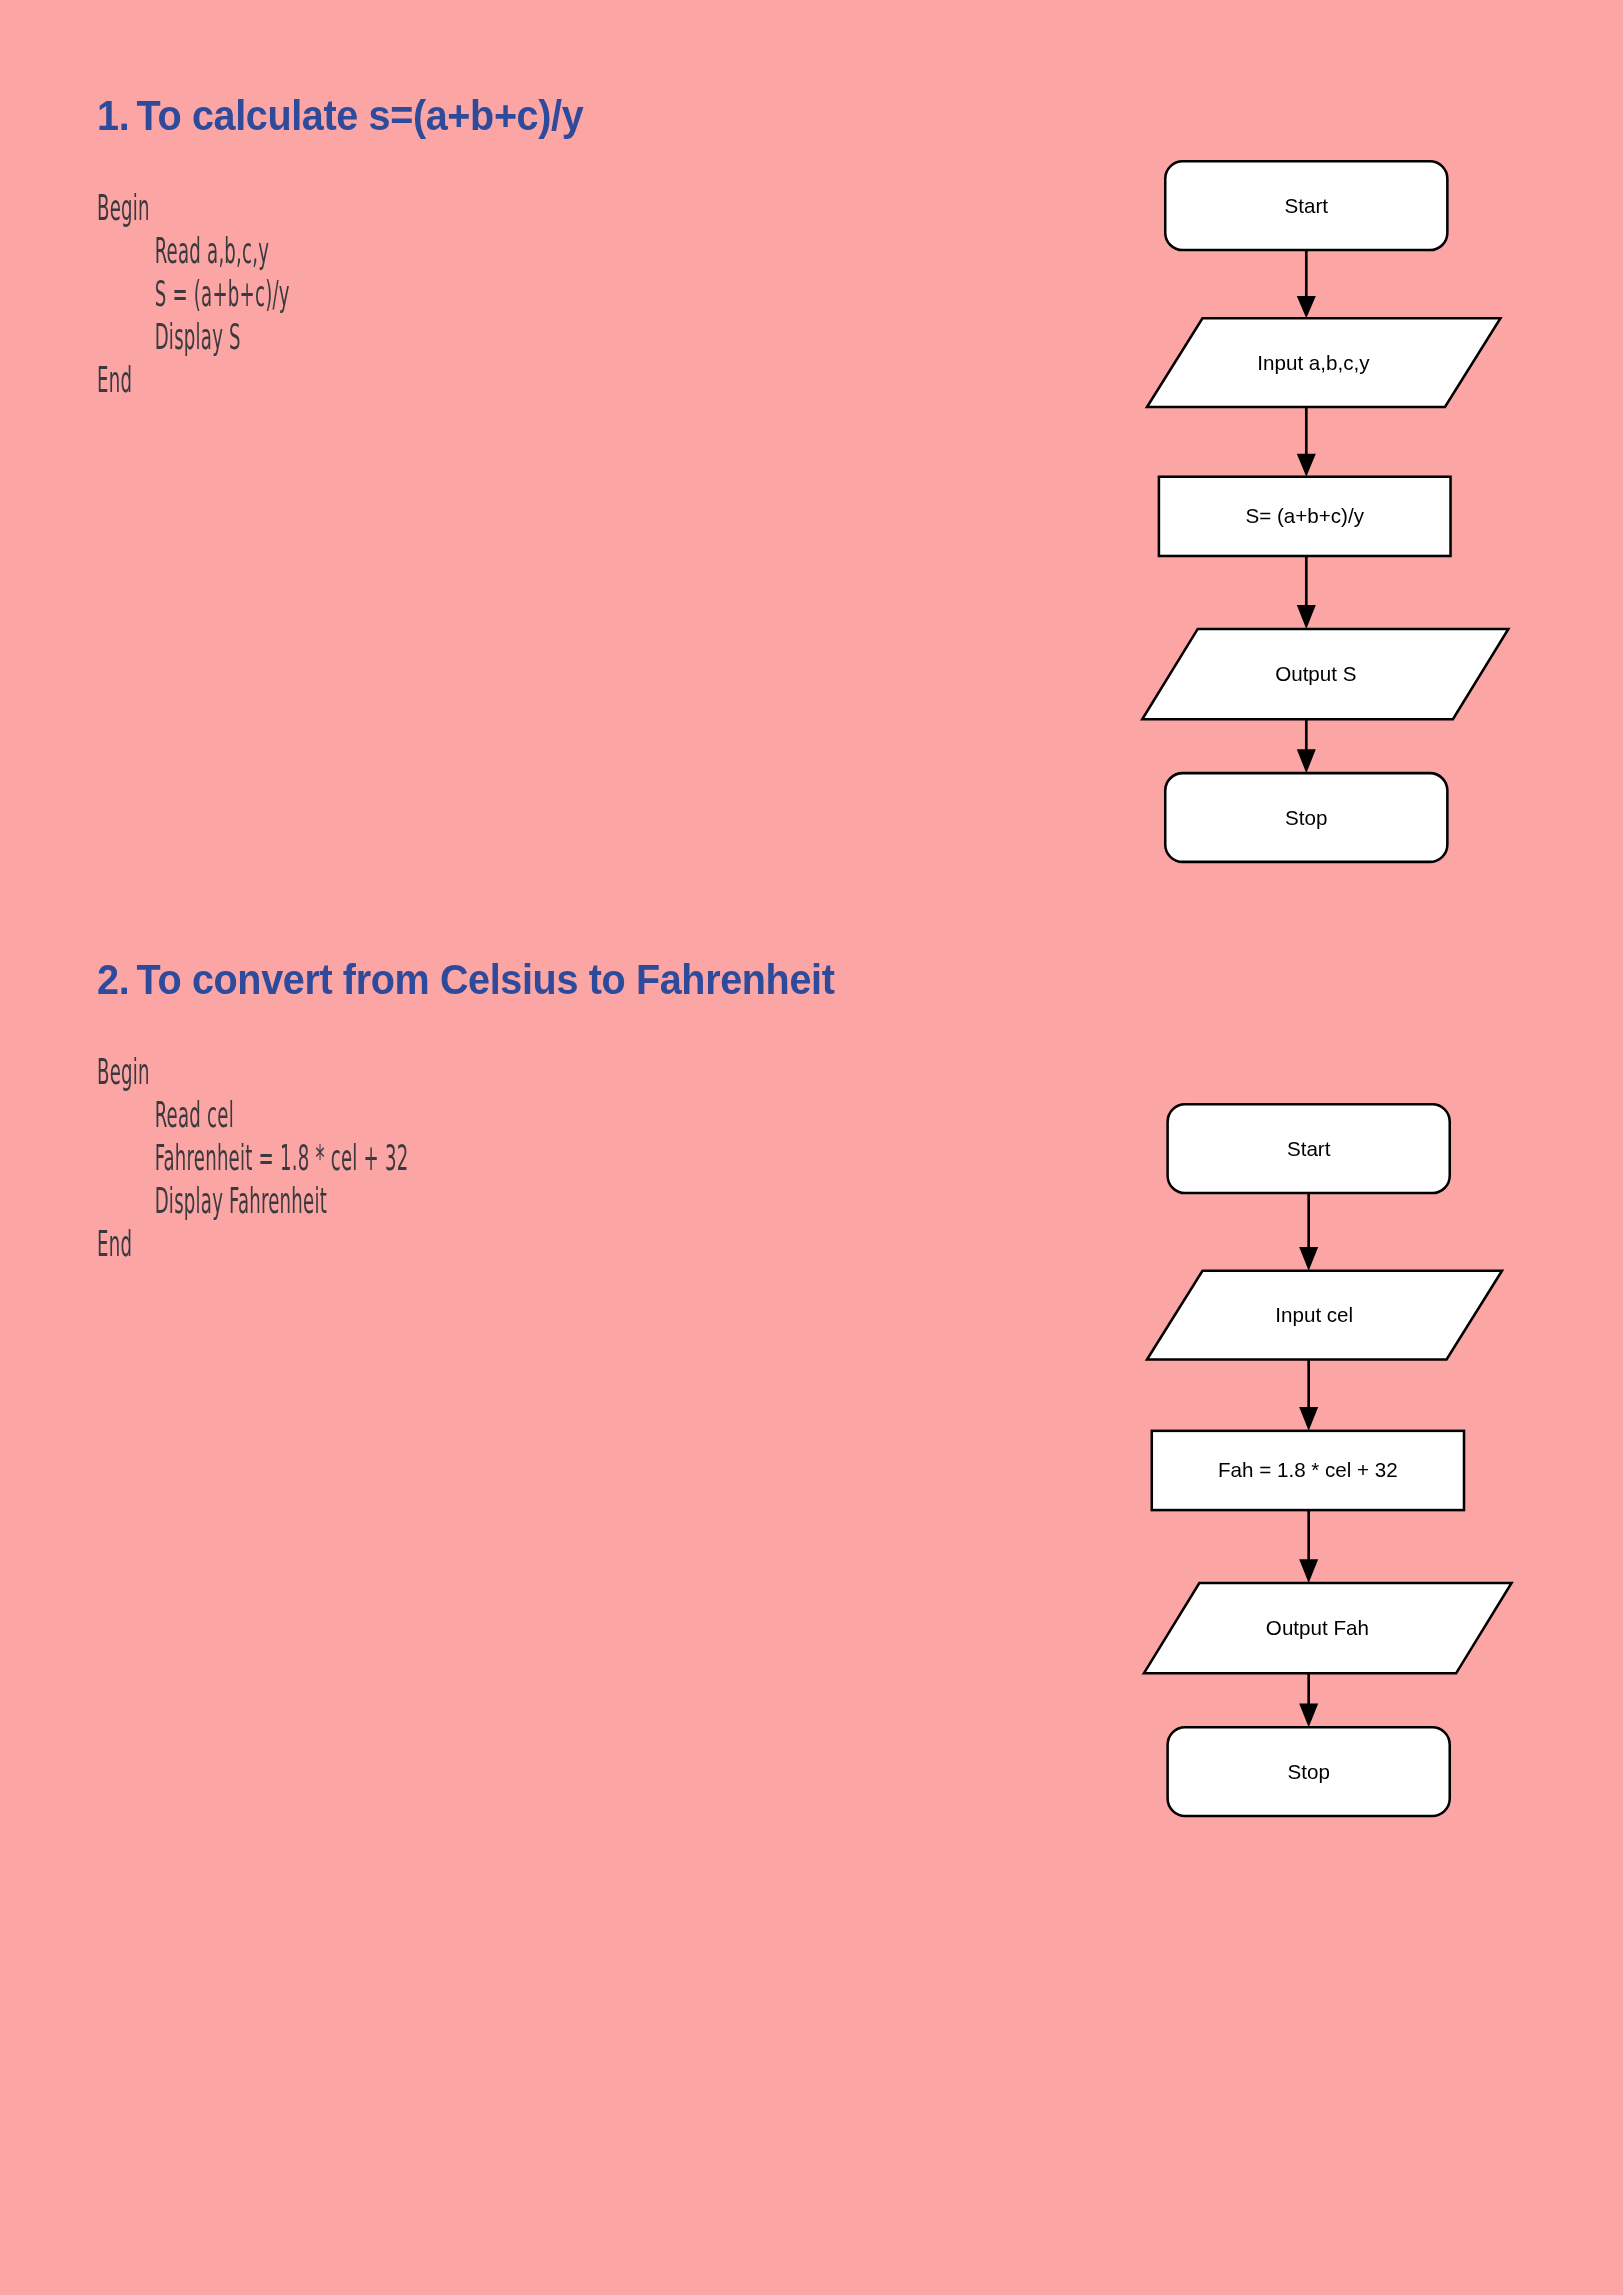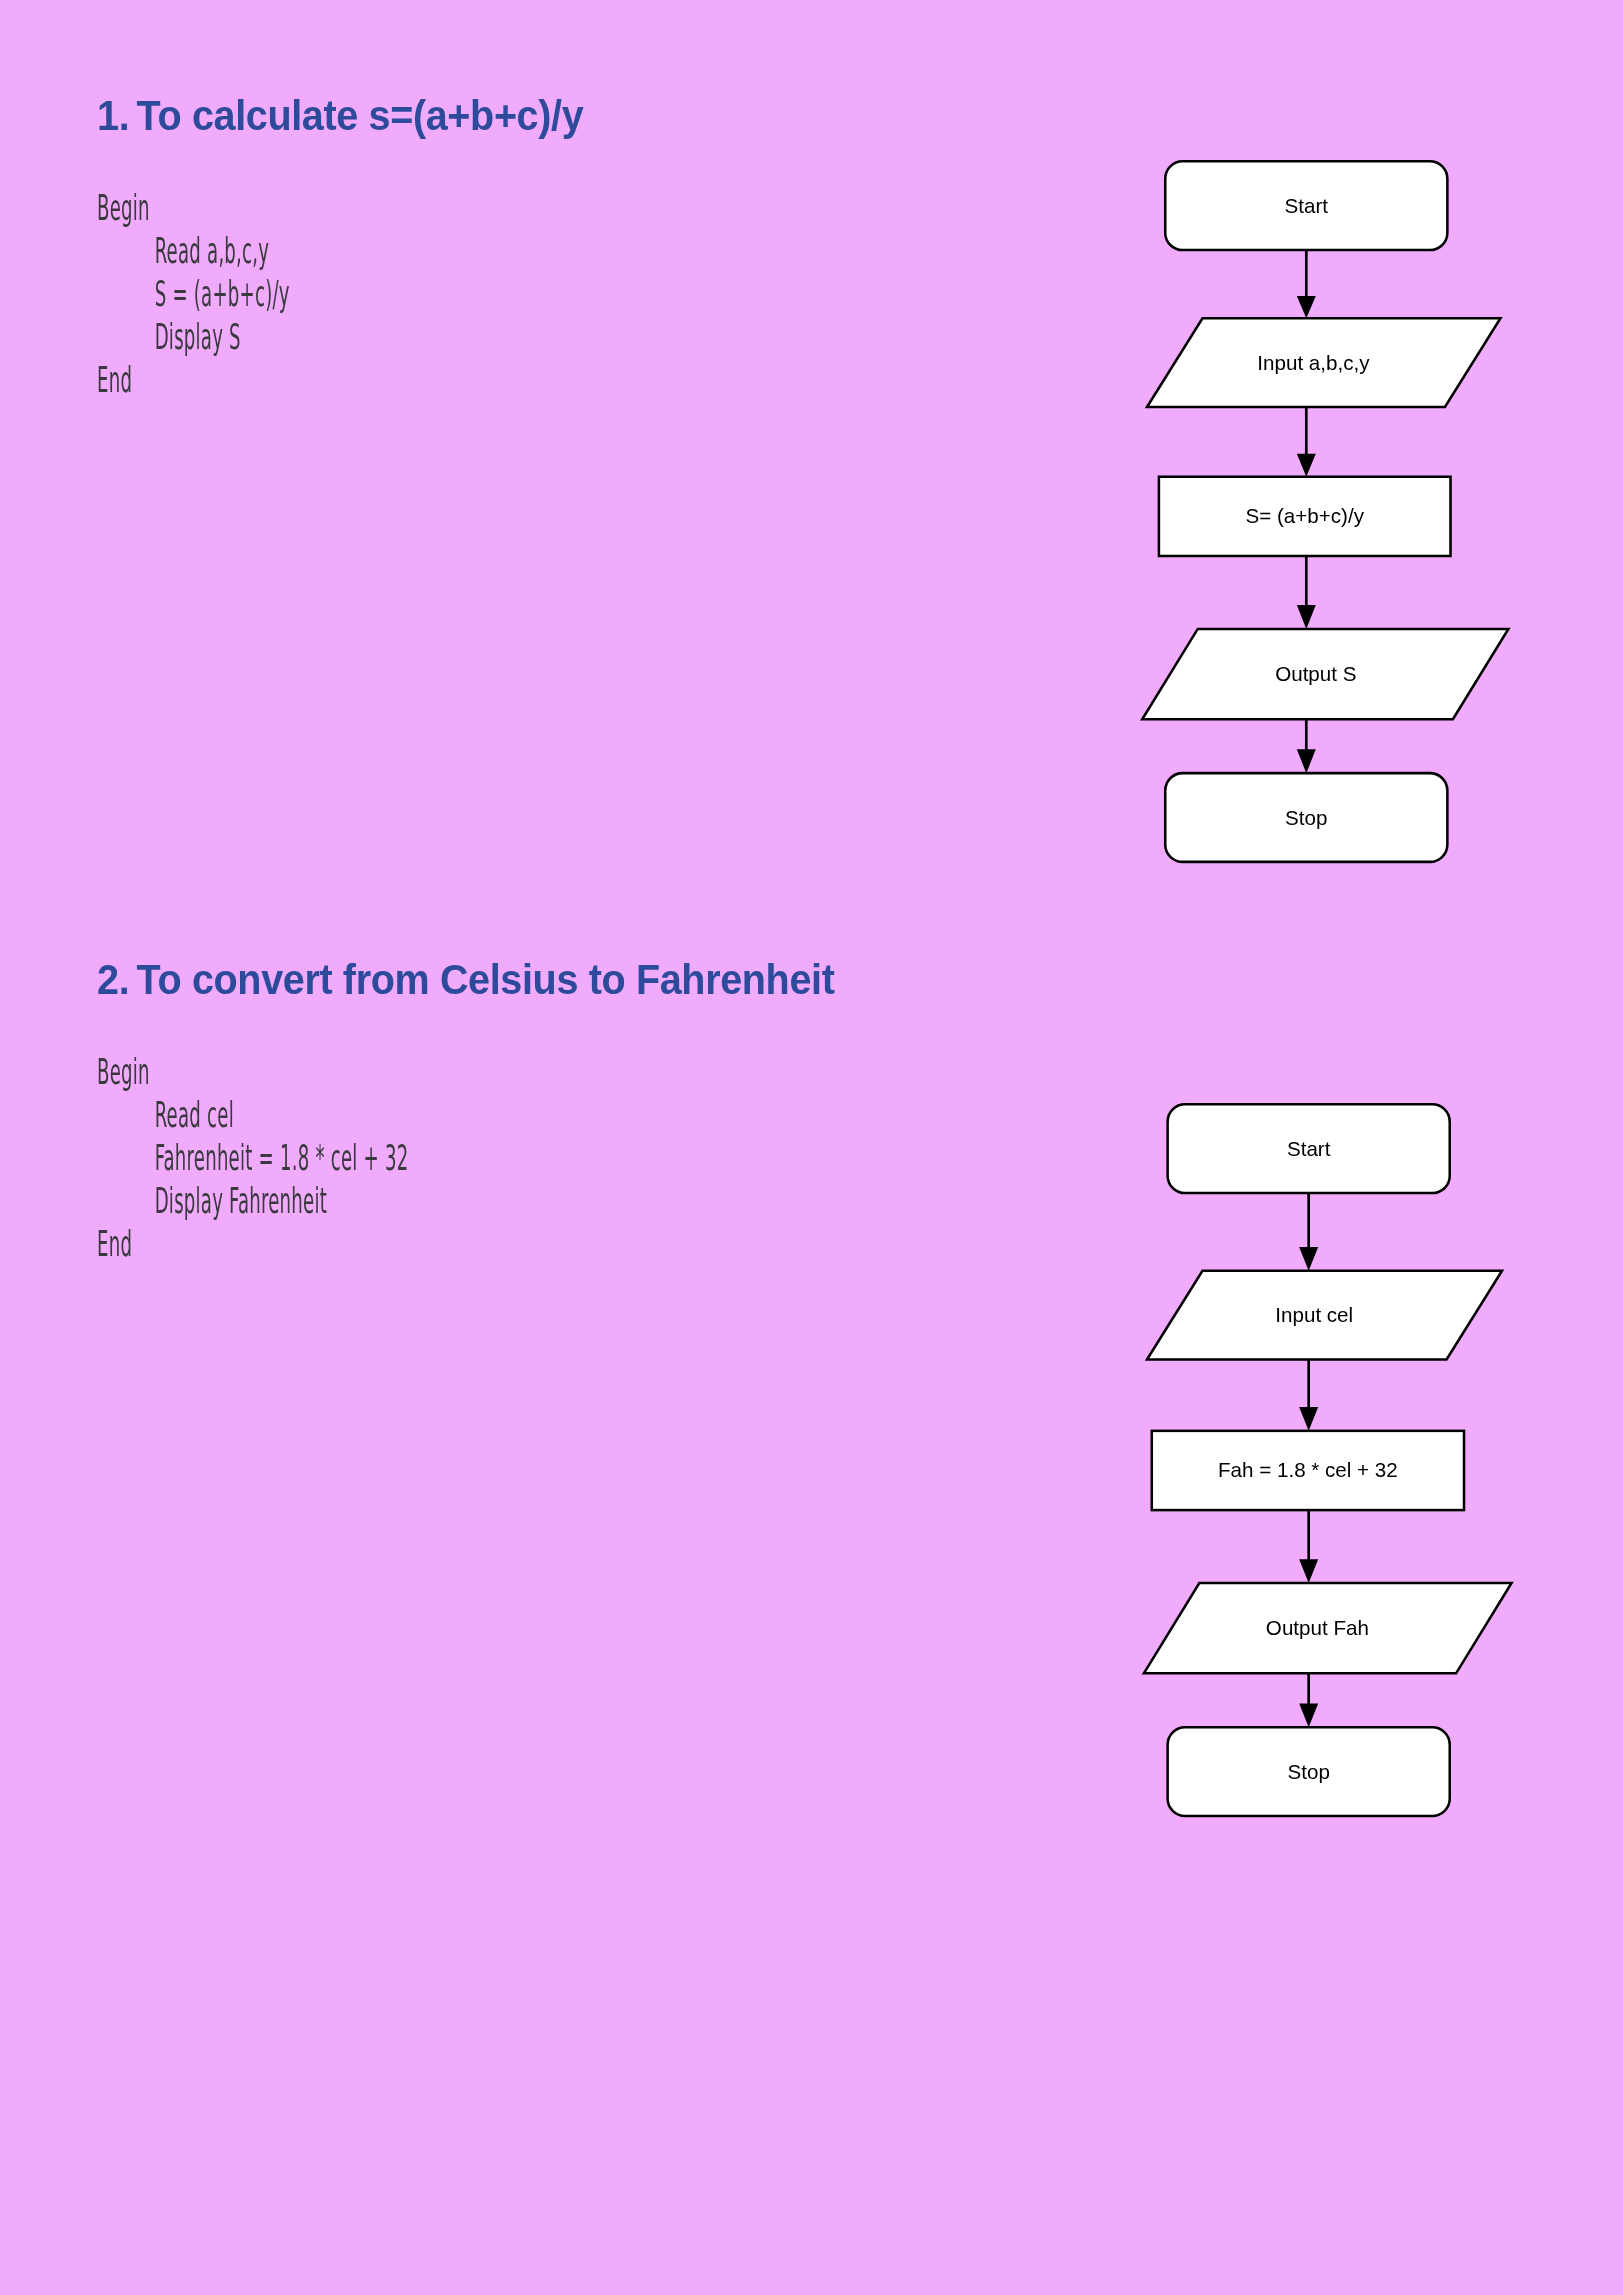--- a/index.html
+++ b/index.html
@@ -10,21 +10,21 @@
   body {
     width: 1623px;
     height: 2295px;
     position: relative;
     font-family: "Liberation Sans", sans-serif;
     overflow: hidden;
   }
   .page {
     position: absolute;
     inset: 0;
-    background: #f0abfc;
+    background: #fca5a5;
   }
 
   
   .heading {
     position: absolute;
     color: #2E4B9B;
     font-family: "Liberation Sans", sans-serif;
     font-weight: bold;
     font-size: 43px;
     letter-spacing: -0.4px;

